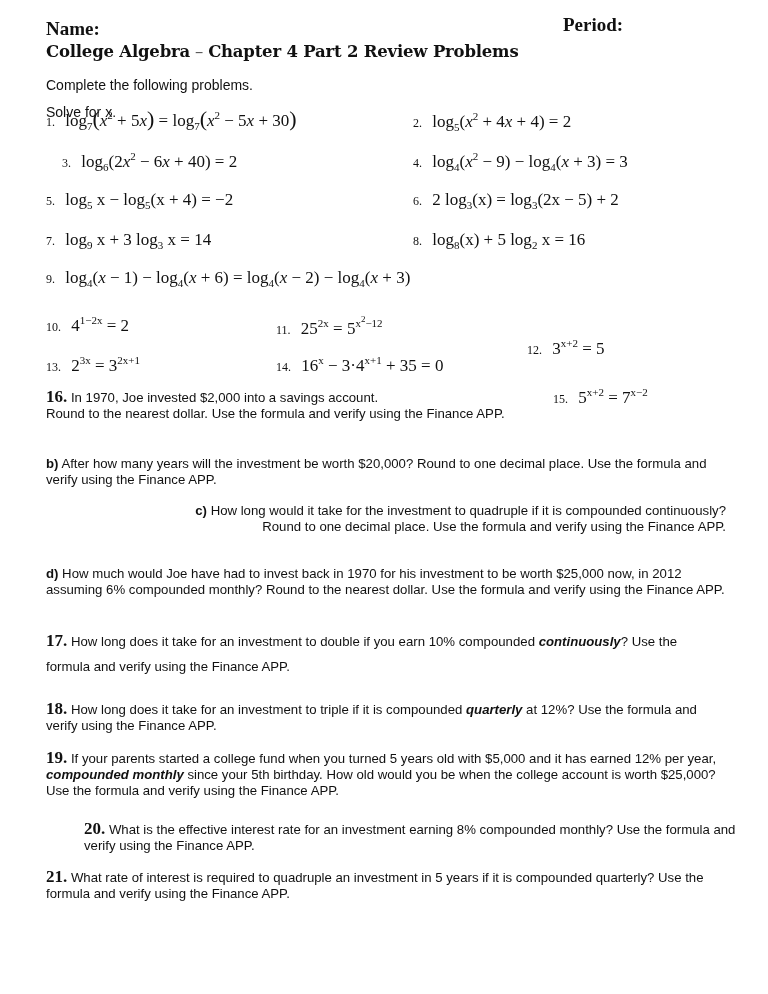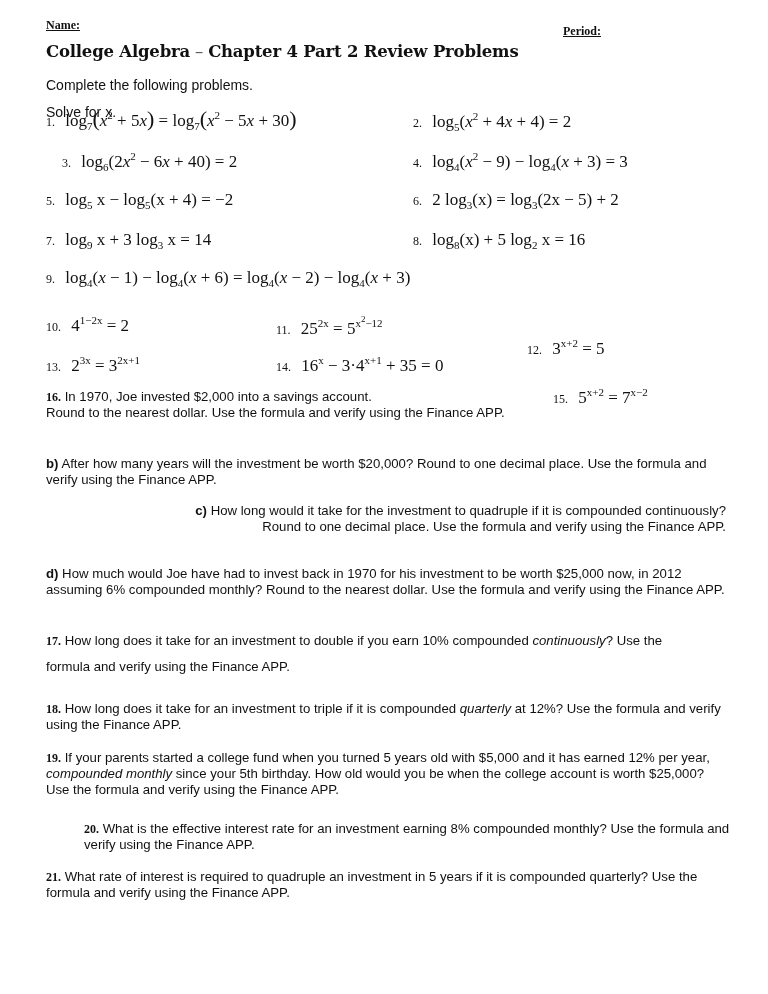--- a/index.html
+++ b/index.html
@@ -1,39 +1,39 @@
 <!DOCTYPE html>
 <html><head>
 <meta charset="utf-8">
 <style>
   html, body { margin: 0; padding: 0; background: #ffffff; }
   body { width: 768px; height: 994px; position: relative; overflow: hidden; color: #111; }
   .abs { position: absolute; }
   .serif { font-family: "Liberation Serif", "DejaVu Serif", serif; }
   .sans { font-family: "Liberation Sans", "DejaVu Sans", sans-serif; }
-  .hdr { font-size: 12px; font-weight: bold; text-decoration: underline; }
+  .hdr { font-size: 19px; font-weight: bold; }
   .title { font-family: "DejaVu Serif", serif; font-weight: bold; font-size: 16.5px; letter-spacing: -0.2px; }
   .title .dash { font-weight: normal; color: #555; }
   .small { font-size: 14px; line-height: 16px; margin-top: 14px; }
   .math { font-family: "Liberation Serif", "DejaVu Serif", serif; font-size: 17px; white-space: nowrap; }
   .math .num { font-size: 12px; margin-right: 6px; }
   .math sub { font-size: 11px; vertical-align: -4px; }
   .math sup { font-size: 11px; vertical-align: 7px; }
   .math sup sup { font-size: 9px; vertical-align: 5px; }
   .math i { font-style: italic; }
   .para { font-family: "Liberation Sans", "DejaVu Sans", sans-serif; font-size: 13.2px; line-height: 16px; width: 680px; }
-  .para .num { font-family: "Liberation Serif", serif; font-size: 12px; font-weight: bold; }
+  .para .num { font-family: "Liberation Serif", serif; font-size: 17px; font-weight: bold; }
   .para b { font-weight: bold; }
-  .para .bi { font-weight: normal; font-style: italic; }
+  .para .bi { font-weight: bold; font-style: italic; }
 </style>
 </head>
 <body>
 
 <div class="abs serif hdr" style="left:46px; top:18px;">Name:</div>
-<div class="abs serif hdr" style="left:563px; top:24px;">Period:</div>
+<div class="abs serif hdr" style="left:563px; top:14px;">Period:</div>
 
 <div class="abs title" style="left:46px; top:42px;">
   <span>College Algebra</span><span class="dash"> – </span><span>Chapter 4 Part 2 Review Problems</span>
 </div>
 
 <div class="abs sans small" style="left:46px; top:63px;">Complete the following problems.</div>
 <div class="abs sans small" style="left:46px; top:90px;">Solve for x.</div>
 
 <div class="abs math" style="left:46px; top:106px;">
   <span class="num">1.</span>

